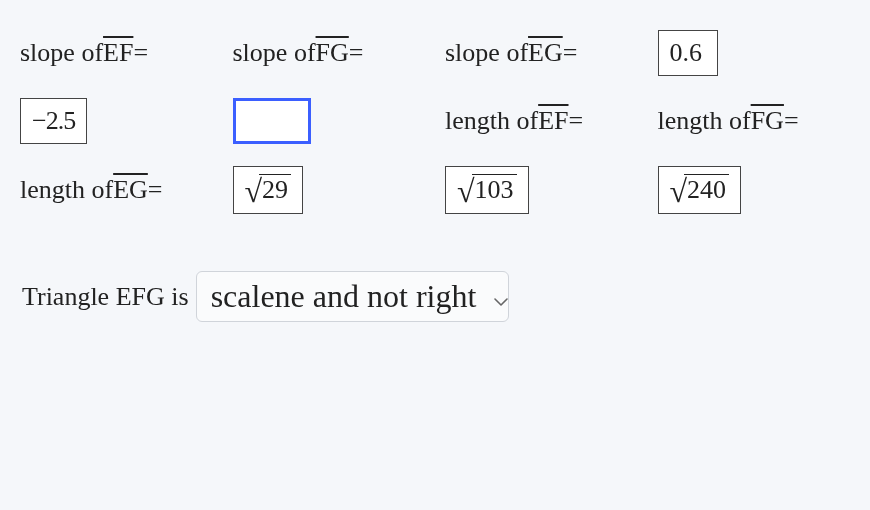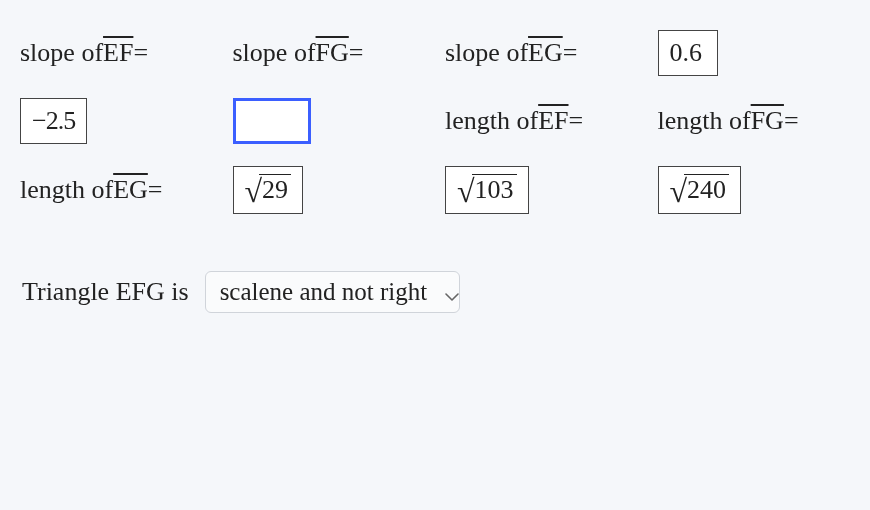--- a/index.html
+++ b/index.html
@@ -66,32 +66,32 @@
       top: 1px;
     }
     .sqrt-val {
       border-top: 1.8px solid #222;
       padding: 1px 3px 0 3px;
       line-height: 1.1;
     }
     .bottom-row {
       display: flex;
       align-items: center;
-      gap: 16px;
+      gap: 7px;
       padding-left: 2px;
     }
     .dropdown {
       border: 1px solid #d0d4da;
       border-radius: 6px;
       background: #fafbfc;
       padding: 6px 14px;
       display: inline-flex;
       align-items: center;
       gap: 18px;
-      font-size: 25px;
+      font-size: 32px;
       cursor: pointer;
     }
     .chevron {
       width: 0;
       height: 0;
       display: inline-block;
     }
     .chevron svg {
       display: block;
     }

